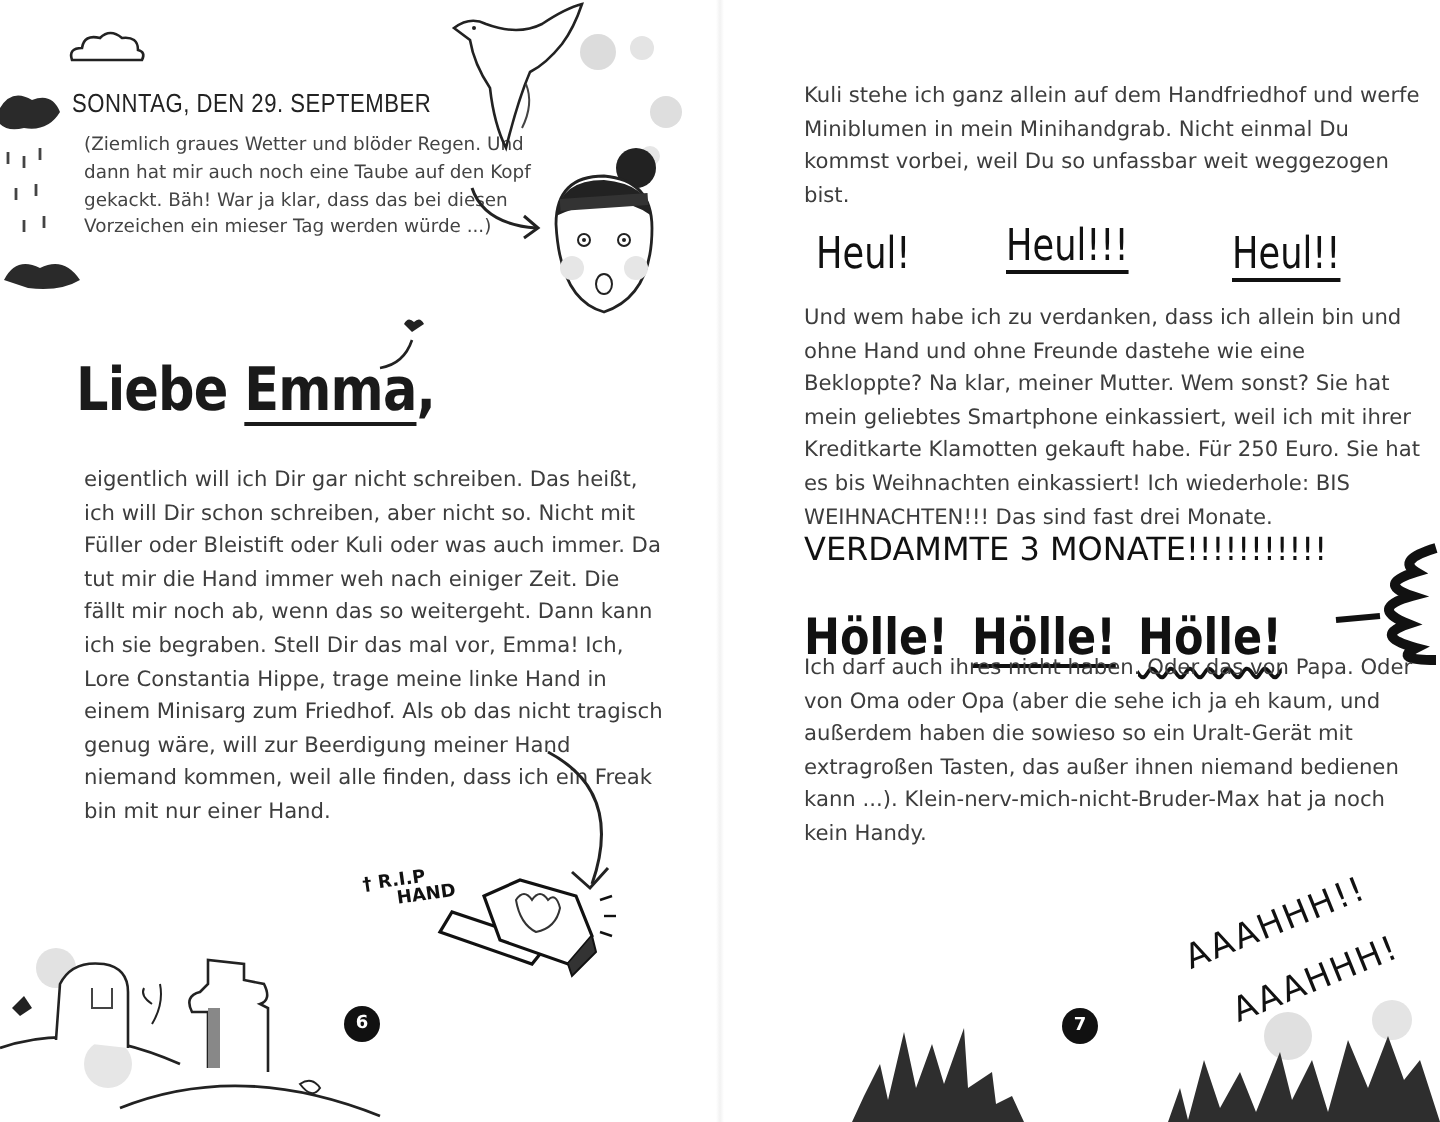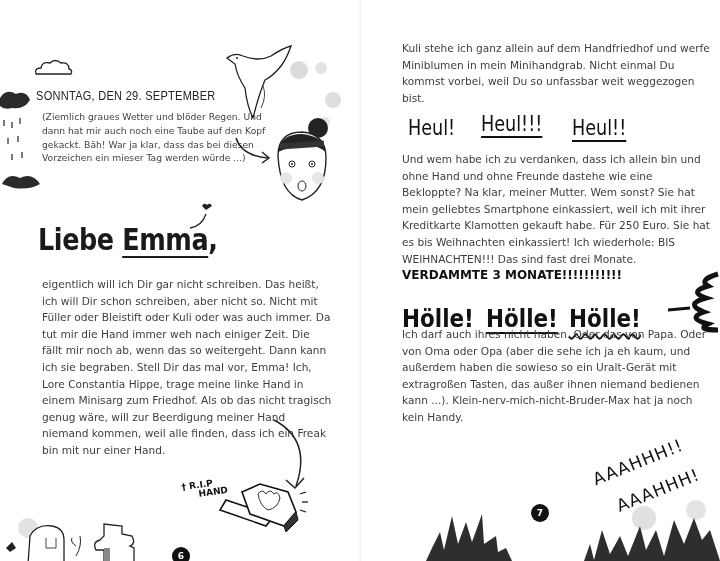--- a/index.html
+++ b/index.html
@@ -1,36 +1,36 @@
 <!DOCTYPE html>
 <html><head>
 <meta charset="utf-8">
 <style>
   html, body { margin:0; padding:0; }
   body { width:720px; height:561px; background:#ffffff; position:relative; overflow:hidden;
          font-family:"DejaVu Sans", sans-serif; color:#3a3a3a; }
-  .page { position:absolute; top:0; height:394px;margin-top:44px; }
+  .page { position:absolute; top:0; height:394px; }
   .page-left { left:0; width:360px; }
   .page-right { left:360px; width:360px; }
   .gutter { position:absolute; left:358px; top:0; width:4px; height:561px;
             background:linear-gradient(to right, #ffffff, #f2f2f2, #ffffff); }
   .abs { position:absolute; }
   .date-heading { left:36px; top:44px; font-family:"Liberation Sans Narrow","Liberation Sans", sans-serif;
                   font-size:13px; letter-spacing:0.3px; color:#222; text-transform:uppercase; transform:scaleX(0.85); transform-origin:left; white-space:nowrap; }
   .date-note { left:42px; top:66px; width:230px; font-size:9.2px; line-height:13.8px; color:#444; }
   .greeting { left:38px; top:178px; font-size:30px; font-weight:bold; color:#1a1a1a;
               font-family:"DejaVu Sans", sans-serif; letter-spacing:-0.5px; transform:scaleX(0.85); transform-origin:left; white-space:nowrap; }
   .greeting .name { text-decoration:underline; text-decoration-thickness:2px; text-underline-offset:6px; }
   .body-text { font-size:10.6px; line-height:16.6px; color:#3d3d3d; }
   .left-body { left:42px; top:232px; width:290px; }
   .right-p1 { left:402px; top:40px; width:312px; }
   .right-p2 { left:402px; top:151px; width:312px; }
   .right-p3 { left:402px; top:326px; width:312px; }
-  .shout { font-weight:bold; color:#111; font-size:12px; }
-  .heul-row { left:408px; top:115px; display:flex; gap:14px; align-items:flex-end; }
+  .shout { font-weight:normal; color:#111; font-size:16px; }
+  .heul-row { left:408px; top:115px; display:flex; gap:36px; align-items:flex-end; }
   .heul { font-family:"DejaVu Sans", sans-serif; font-size:22px; color:#111; transform:scaleX(0.8); transform-origin:left; white-space:nowrap; }
   .heul.u { text-decoration:underline; text-decoration-thickness:1.5px; text-underline-offset:5px; }
   .hoelle-row { left:402px; top:304px; display:flex; align-items:flex-end; }
   .hoelle { font-size:25px; font-weight:bold; color:#111; transform:scaleX(0.86); transform-origin:left; white-space:nowrap; }
   .hoelle.u { text-decoration:underline; text-decoration-thickness:2px; text-underline-offset:5px; }
   .hoelle.w { text-decoration:underline wavy; text-decoration-thickness:1.5px; text-underline-offset:6px; }
   .page-num { width:18px; height:18px; border-radius:50%; background:#111; color:#fff; font-size:9px;
               display:flex; align-items:center; justify-content:center; font-weight:bold; }
   .rip { left:182px; top:436px; font-size:9px; font-weight:bold; color:#111; line-height:9px; transform:rotate(-8deg); }
   .aaahh1 { left:590px; top:452px; font-size:17px; color:#111; transform:rotate(-22deg); letter-spacing:1px; white-space:nowrap; }

